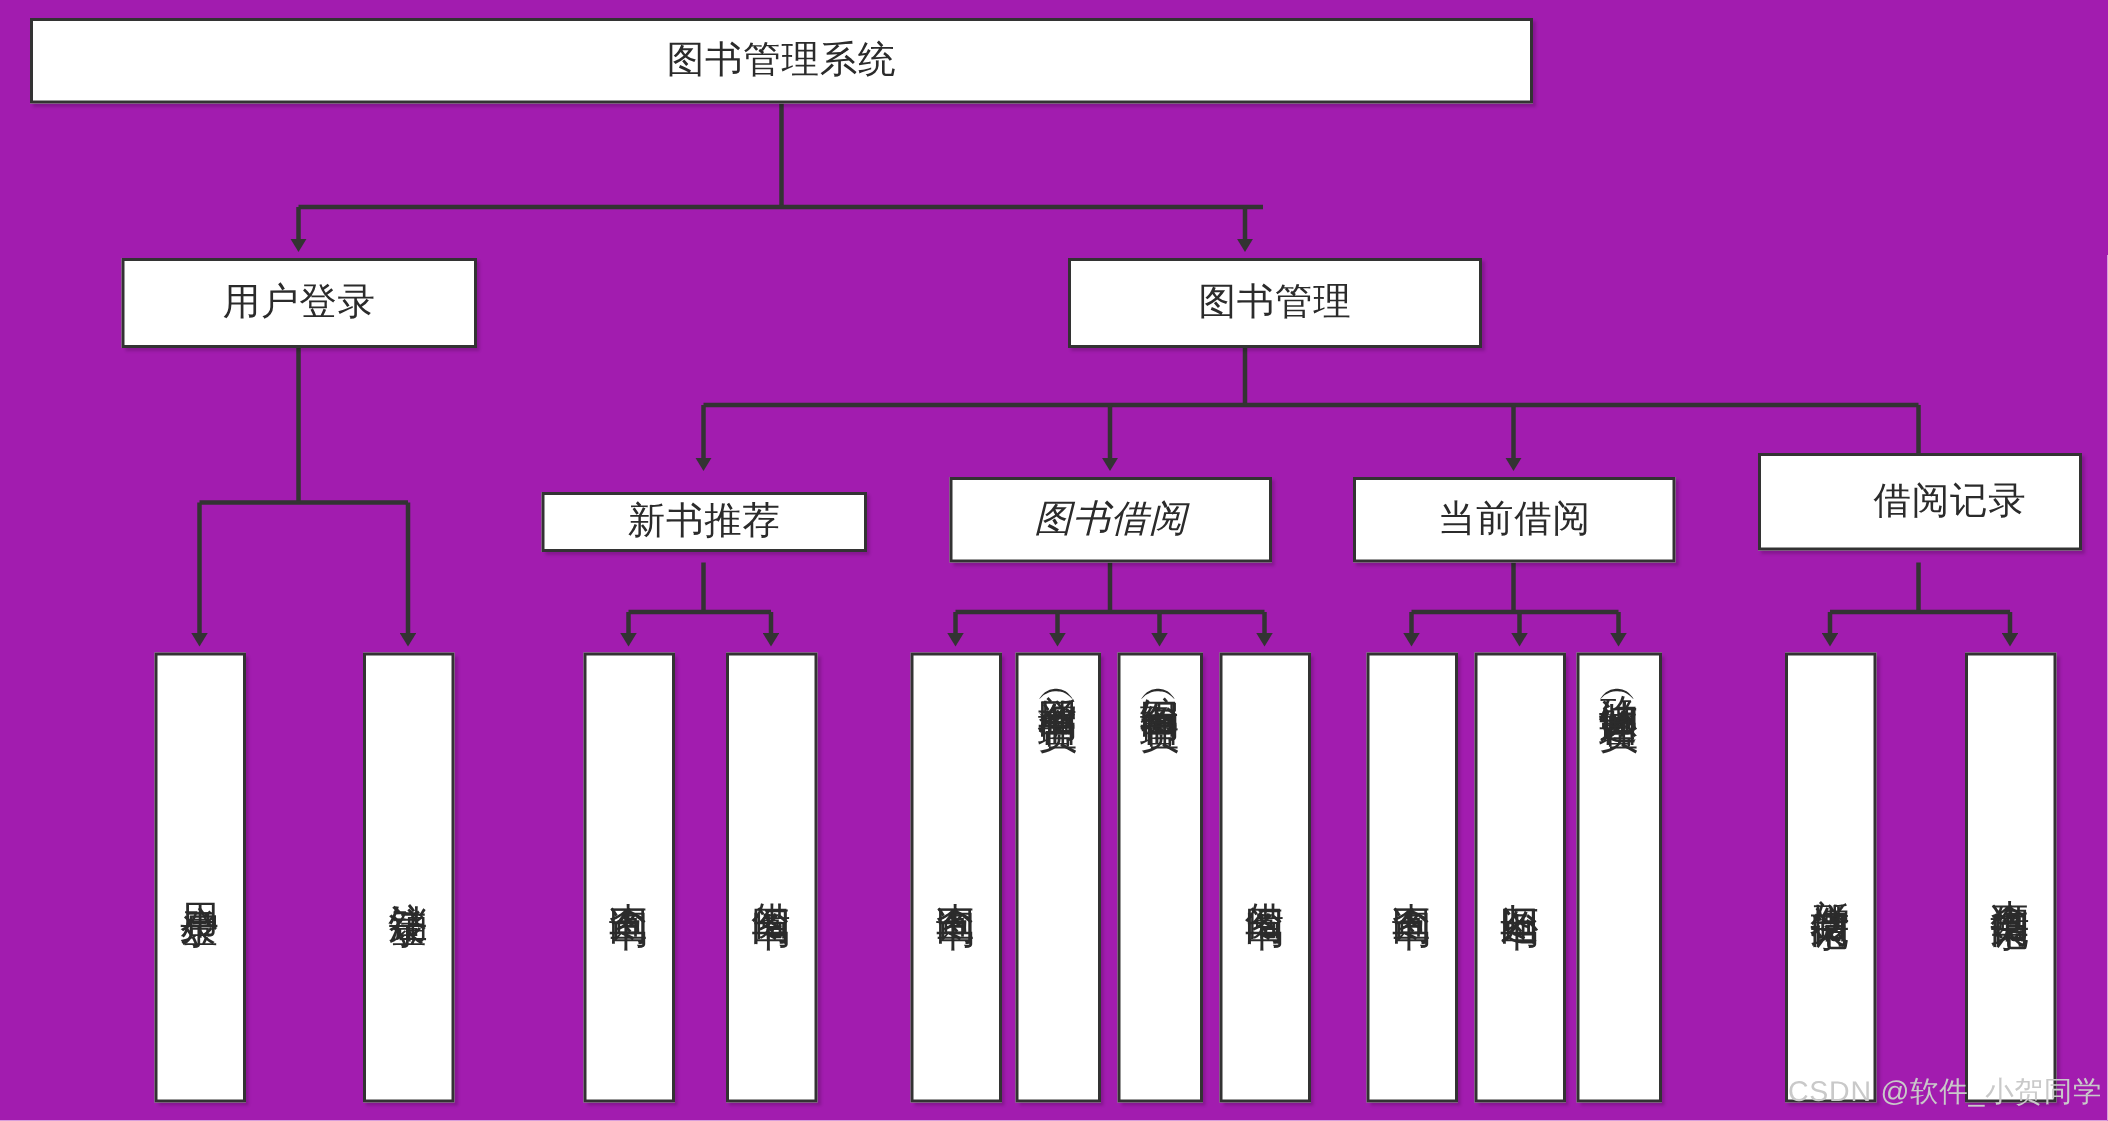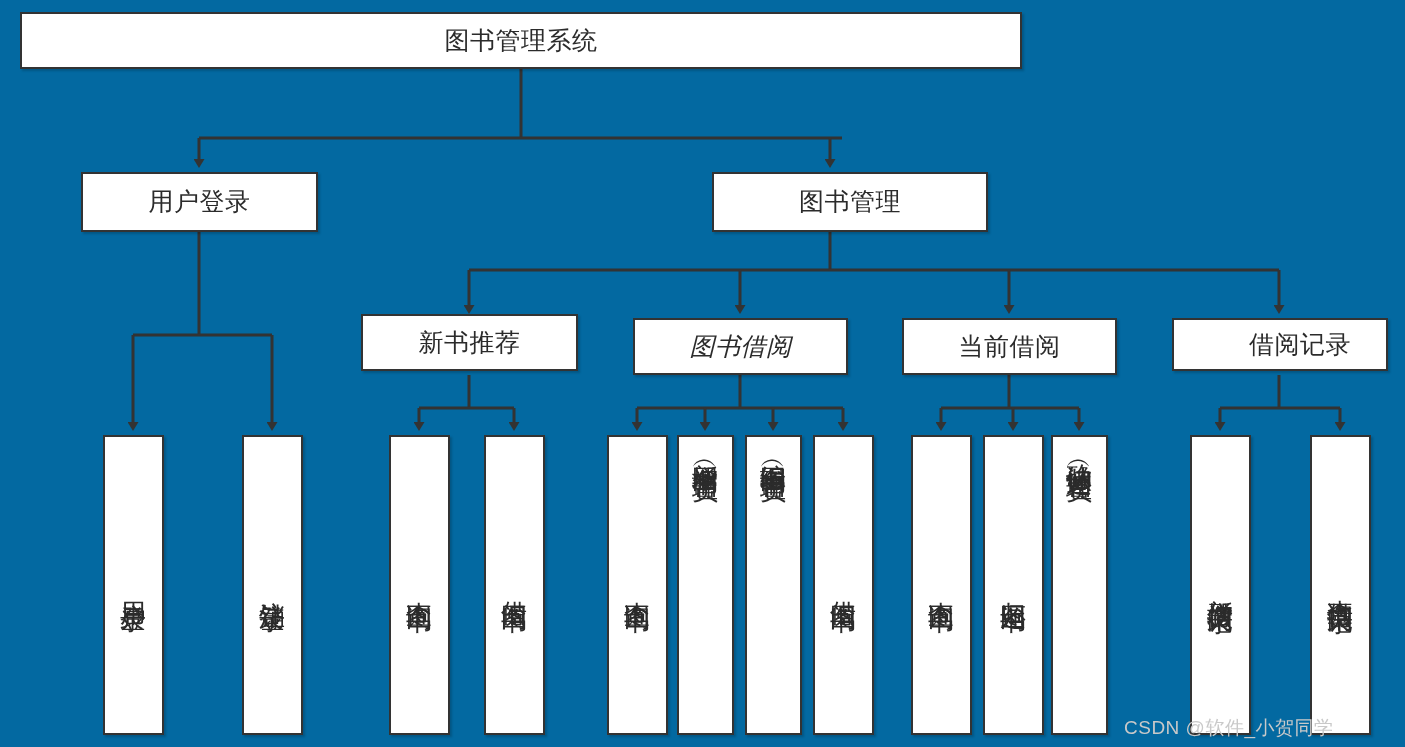--- a/index.html
+++ b/index.html
@@ -7,21 +7,21 @@
     padding: 0;
     background: #ffffff;
   }
   body {
     font-family: "Liberation Sans", "DejaVu Sans", sans-serif;
   }
   #canvas {
     position: relative;
     width: 1405px;
     height: 747px;
-    background: #0369a1;
+    background: #a21caf;
     overflow: hidden;
   }
   #edges {
     position: absolute;
     left: 0;
     top: 0;
     width: 1405px;
     height: 747px;
   }
   .node {
@@ -127,30 +127,30 @@
     <span class="label">图书管理系统</span>
   </div>
 
   <div class="node h" style="left:81px; top:172px; width:237px; height:60px;">
     <span class="label">用户登录</span>
   </div>
   <div class="node h" style="left:712px; top:172px; width:276px; height:60px;">
     <span class="label">图书管理</span>
   </div>
 
-  <div class="node h" style="left:361px; top:314px; width:217px; height:57px;">
+  <div class="node h" style="left:361px; top:328px; width:217px; height:40px;">
     <span class="label">新书推荐</span>
   </div>
   <div class="node h" style="left:633px; top:318px; width:215px; height:57px;font-style:italic;">
     <span class="label">图书借阅</span>
   </div>
   <div class="node h" style="left:902px; top:318px; width:215px; height:57px;">
     <span class="label">当前借阅</span>
   </div>
-  <div class="node h" style="left:1172px; top:318px; width:216px; height:53px;padding-left:40px;">
+  <div class="node h" style="left:1172px; top:302px; width:216px; height:65px;padding-left:40px;">
     <span class="label">借阅记录</span>
   </div>
 
   <div class="node v" style="left:103px; top:435px; width:61px; height:300px; align-items:center; padding-top:0;">
     <span class="label">用户登录</span>
   </div>
   <div class="node v" style="left:242px; top:435px; width:61px; height:300px; align-items:center; padding-top:0;">
     <span class="label">注销登录</span>
   </div>
   <div class="node v" style="left:389px; top:435px; width:61px; height:300px; align-items:center; padding-top:0;">
@@ -180,15 +180,15 @@
   <div class="node v" style="left:1051px; top:435px; width:57px; height:300px;">
     <span class="label">确认归还（管理员）</span>
   </div>
   <div class="node v" style="left:1190px; top:435px; width:61px; height:300px; align-items:center; padding-top:0;">
     <span class="label">新增借阅记录</span>
   </div>
   <div class="node v" style="left:1310px; top:435px; width:61px; height:300px; align-items:center; padding-top:0;">
     <span class="label">查询借阅记录</span>
   </div>
 
-  <div class="watermark" style="left:1124px; top:715px;">CSDN @软件_小贺同学</div>
+  <div class="watermark" style="left:1192px; top:715px;">CSDN @软件_小贺同学</div>
 
 </div>
 
 </body></html>

